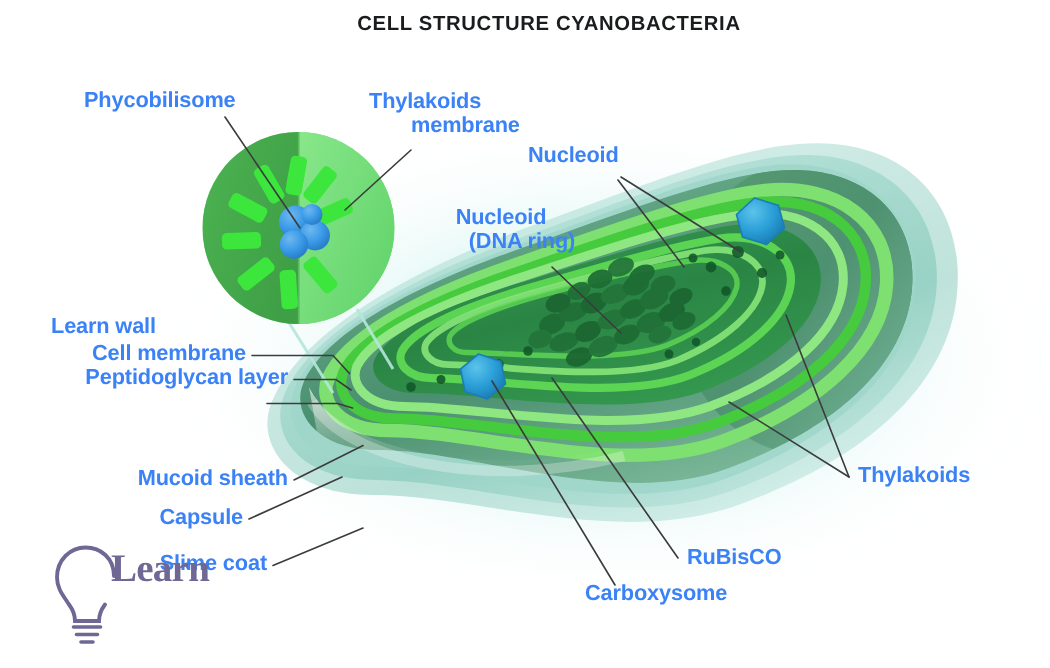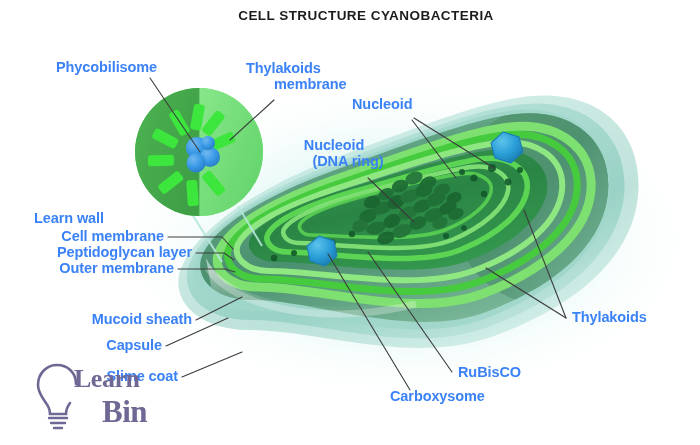--- a/index.html
+++ b/index.html
@@ -411,33 +411,31 @@
   <div class="lbl" style="left:442px; top:365px;">RuBisCO</div>
 
   <div class="lbl" style="left:374px; top:389px;">Carboxysome</div>
 
   <div class="lbl bold" style="left:18px; top:211px;">Learn wall</div>
 
   <div class="lbl right" style="left:0px; top:229px; width:148px;">Cell membrane</div>
 
   <div class="lbl right" style="left:0px; top:245px; width:176px;">Peptidoglycan layer</div>
 
-  <div class="lbl right" style="left:0px; top:261px; width:158px;">Outer membrane</div>
 
   <div class="lbl right" style="left:0px; top:338px; width:146px;">Capsule</div>
 
   <div class="lbl right" style="left:0px; top:312px; width:176px;">Mucoid sheath</div>
 
   <div class="lbl right" style="left:0px; top:369px; width:162px;">Slime coat</div>
 
   <div id="logo">
     <svg viewBox="0 0 150 74" width="150" height="74">
       <path d="M 46 22 C 46 10 37 3 27 3 C 17 3 8 11 8 23 C 8 31 13 36 16 41
                C 19 45 20 48 20 52 L 36 52 C 36 48 37 45 40 41" fill="none" stroke="#6f6895" stroke-width="2.6" stroke-linecap="round"></path>
       <line x1="19" y1="56" x2="37" y2="56" stroke="#6f6895" stroke-width="2.4" stroke-linecap="round"></line>
       <line x1="21" y1="61" x2="35" y2="61" stroke="#6f6895" stroke-width="2.4" stroke-linecap="round"></line>
       <line x1="24" y1="66" x2="32" y2="66" stroke="#6f6895" stroke-width="2.4" stroke-linecap="round"></line>
     </svg>
     <div class="logo-text logo-learn">Learn</div>
-    <div class="logo-text logo-bin">Bin</div>
   </div>
 
 </div>
 
 </body></html>

